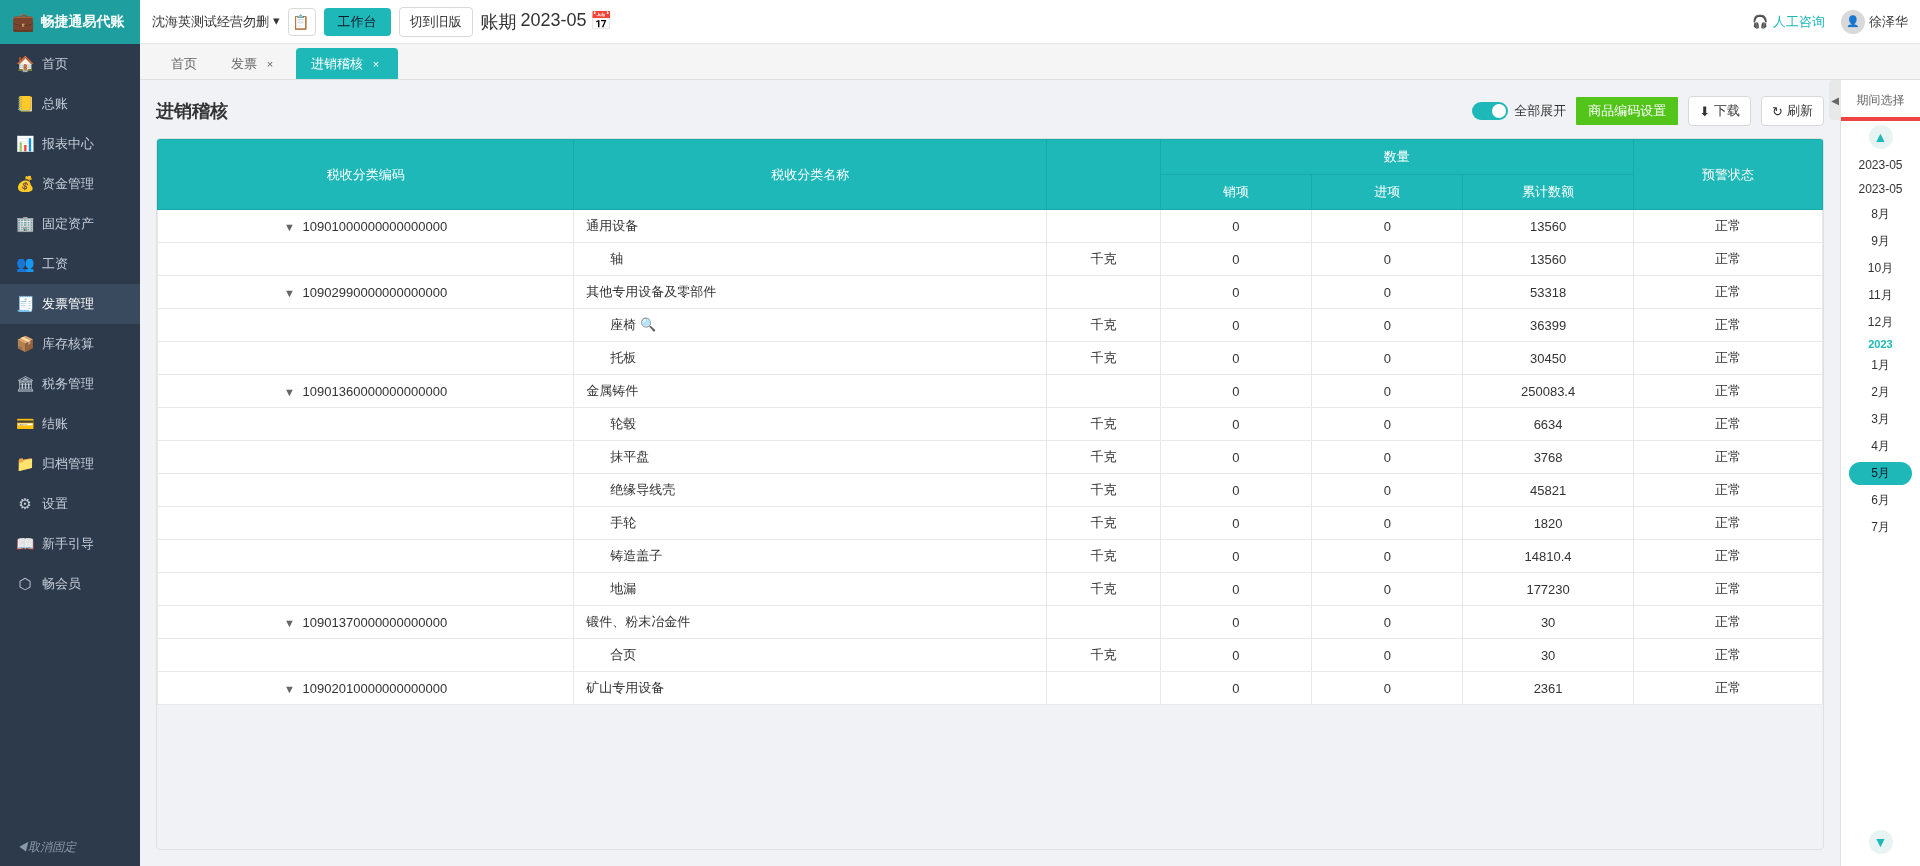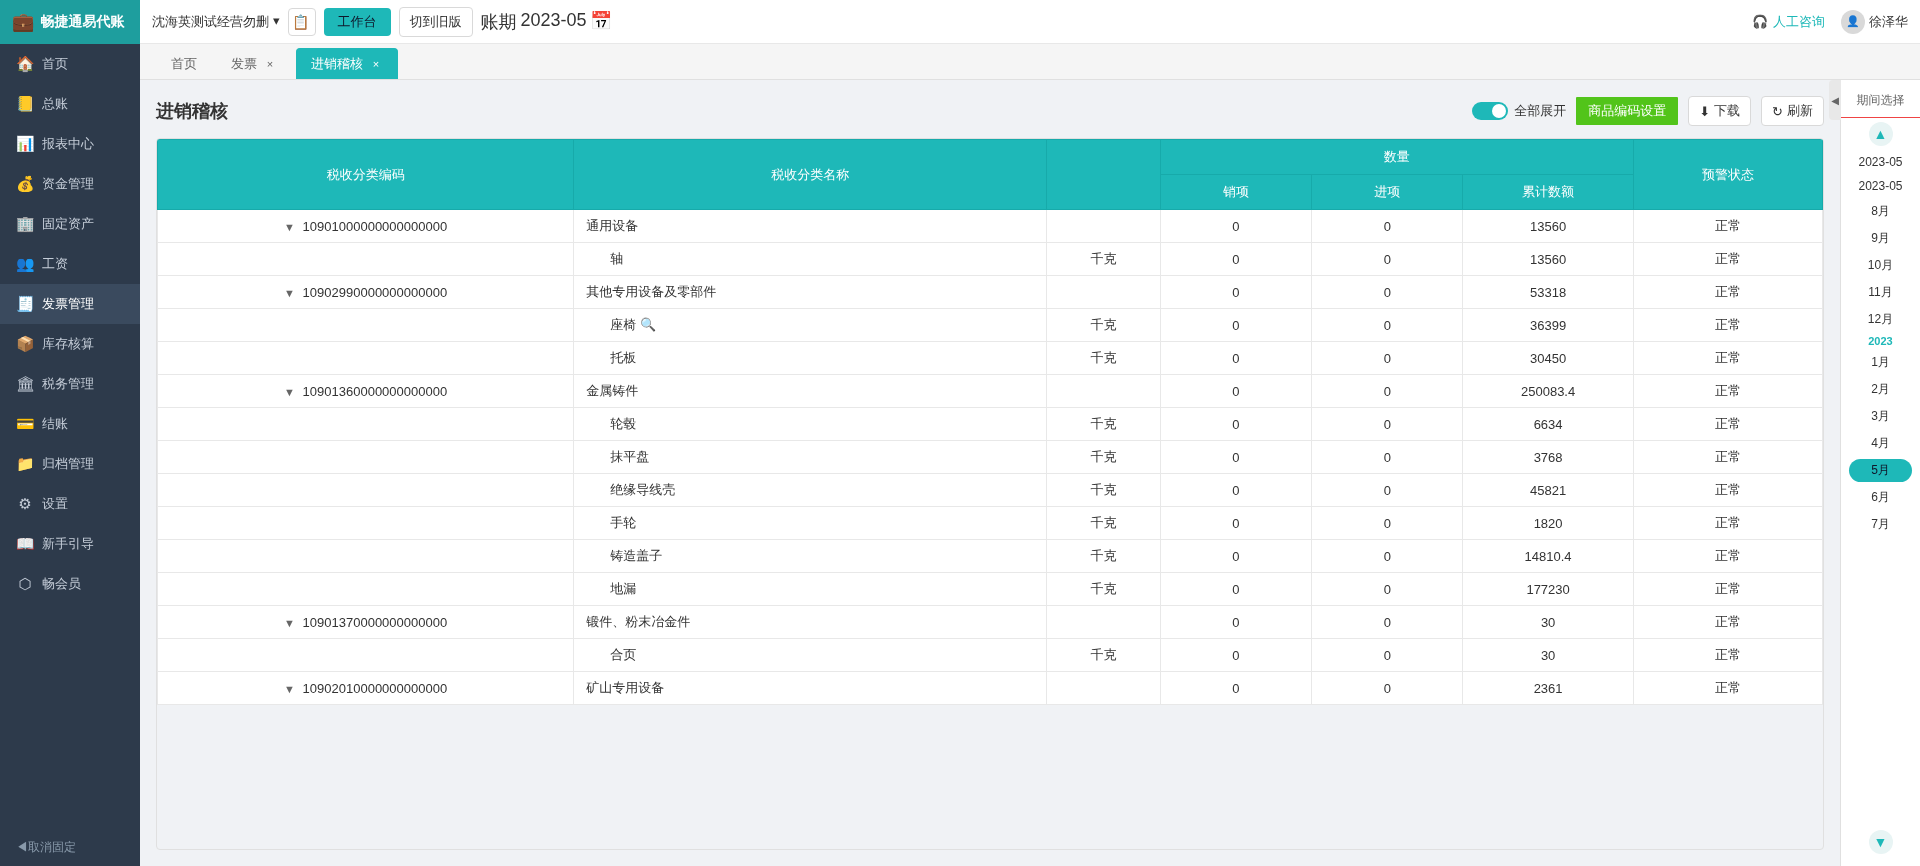--- a/index.html
+++ b/index.html
@@ -40,20 +40,21 @@
     .sidebar-item .icon { font-size: 15px; width: 18px; text-align: center; }
     .sidebar-bottom {
       margin-top: auto;
       padding: 10px 16px;
       color: #8899aa;
       font-size: 12px;
       cursor: pointer;
       display: flex;
       align-items: center;
       gap: 6px;
+      font-style: italic;
     }
 
     
     .main-area {
       flex: 1;
       display: flex;
       flex-direction: column;
       overflow: hidden;
     }
 
@@ -308,21 +309,21 @@
       flex-direction: column;
       align-items: center;
       padding: 8px 0;
       flex-shrink: 0;
       position: relative;
     }
     .right-panel-header {
       font-size: 12px;
       color: #666;
       padding: 4px 0 8px;
-      border-bottom: 1px solid #ef4444;
+      border-bottom: 4px solid #ef4444;
       width: 100%;
       text-align: center;
     }
     .period-list {
       width: 100%;
       overflow-y: auto;
       flex: 1;
     }
     .period-item {
       padding: 5px 0;

